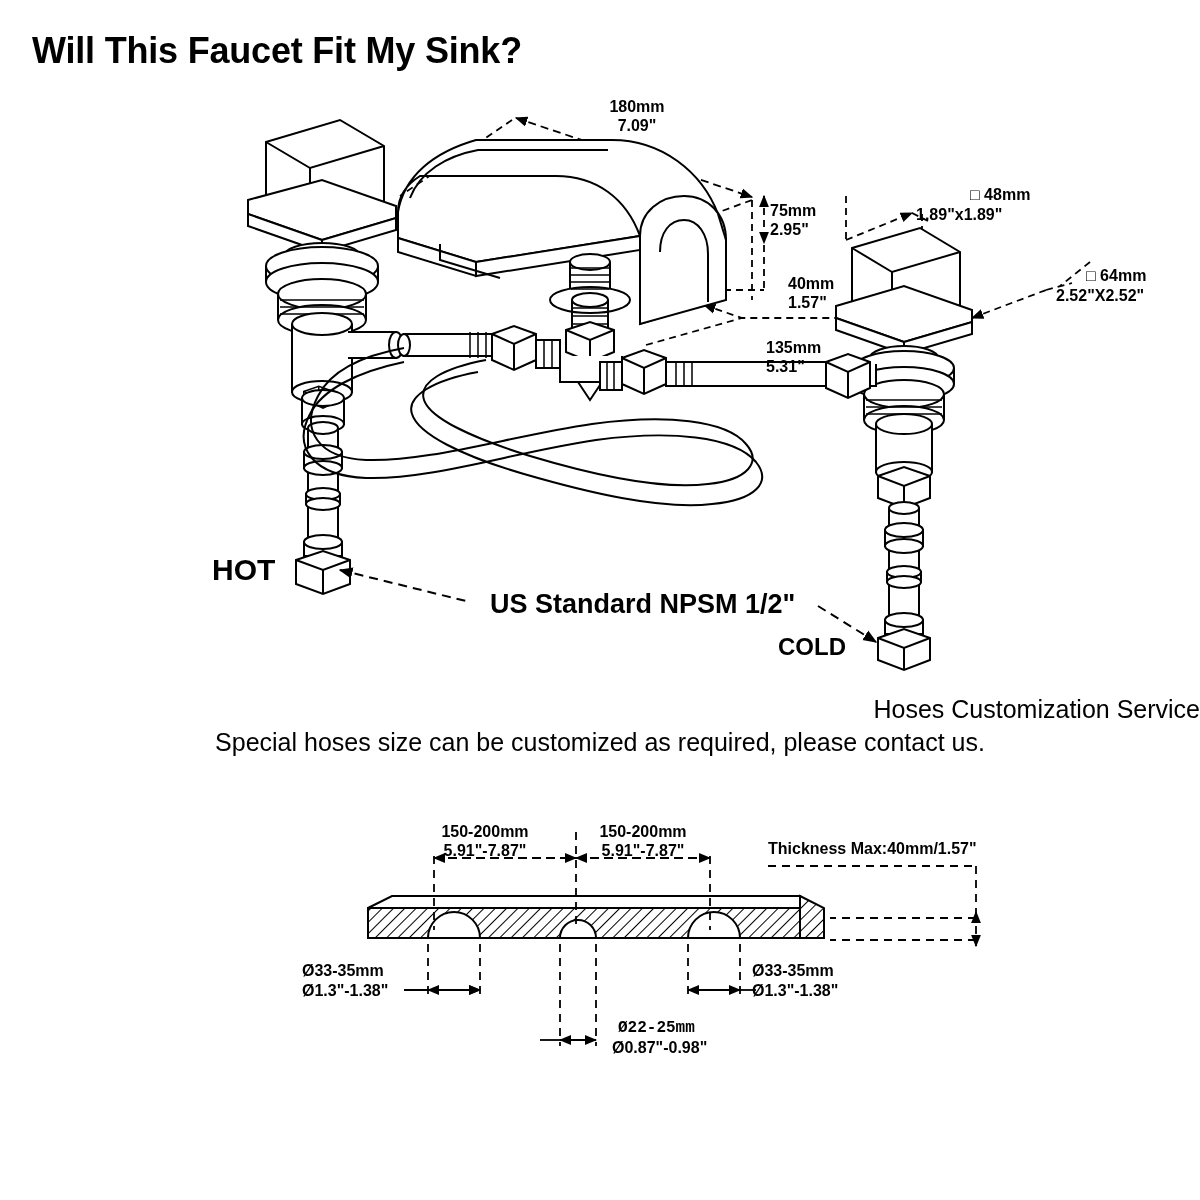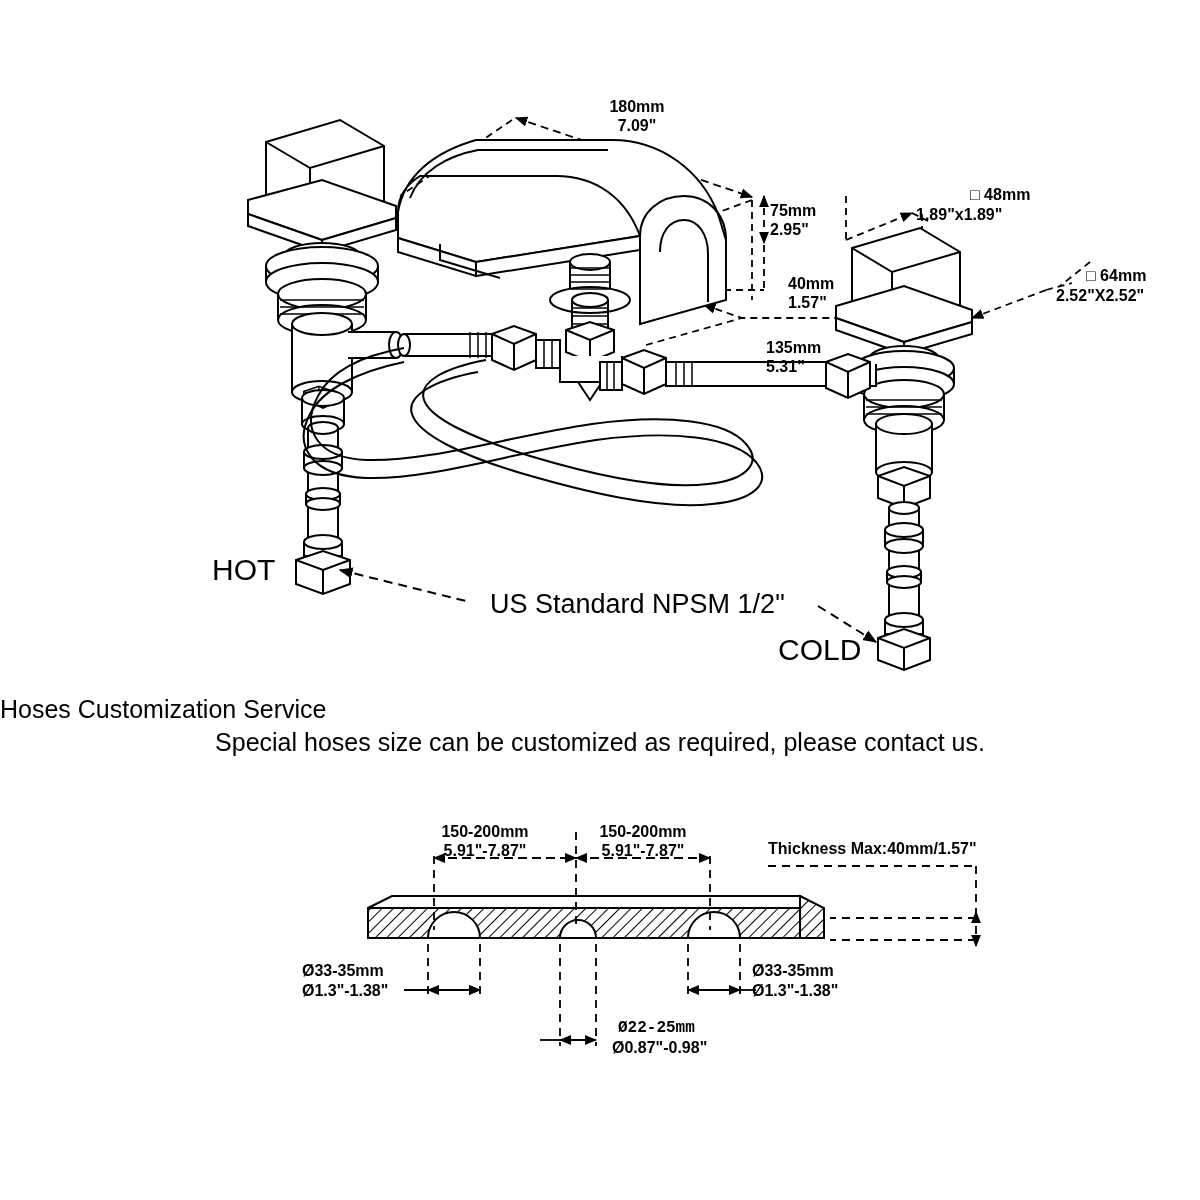--- a/index.html
+++ b/index.html
@@ -12,29 +12,30 @@
     white-space:nowrap;
   }
 
   .svgwrap{position:absolute;left:0;top:0;width:1200px;height:1200px;}
 
   .dimtext{
     font-size:16px;font-weight:bold;
     font-family:"Liberation Sans",sans-serif;
     white-space:pre;
   }
-  .bigtext{font-size:28px;font-family:"Liberation Sans",sans-serif;}
+  .bigtext{font-size:28px;font-family:"Liberation Sans",sans-serif;font-weight:bold;}
   .midtext{font-size:22px;font-family:"Liberation Sans",sans-serif;}
   .tiptext{font-size:21px;font-family:"Liberation Sans",sans-serif;}
 </style>
 </head>
 <body>
 
 <div class="page">
 
+  <div class="title">Will This Faucet Fit My Sink?</div>
 
   <svg class="svgwrap" viewBox="0 0 1200 1200" xmlns="http://www.w3.org/2000/svg">
     <defs>
       <marker id="arrA" viewBox="0 0 10 10" refX="9" refY="5" markerWidth="7" markerHeight="7" orient="auto-start-reverse">
         <path d="M0,1 L10,5 L0,9 z" fill="#000"></path>
       </marker>
       <pattern id="hatch" width="8" height="8" patternTransform="rotate(45)" patternUnits="userSpaceOnUse">
         <line x1="0" y1="0" x2="0" y2="8" stroke="#000" stroke-width="2"></line>
       </pattern>
       <g id="nutHex">
@@ -315,24 +316,24 @@
   <div class="dimtext" style="position:absolute;left:766px;top:339px;text-align:right;">135mm</div>
   <div class="dimtext" style="position:absolute;left:766px;top:358px;">5.31"</div>
 
   <div class="dimtext" style="position:absolute;left:924px;top:186px;padding-left:46px;">□ 48mm</div>
   <div class="dimtext" style="position:absolute;left:916px;top:206px;">1.89"x1.89"</div>
 
   <div class="dimtext" style="position:absolute;left:1086px;top:267px;">□ 64mm</div>
   <div class="dimtext" style="position:absolute;left:1056px;top:287px;">2.52"X2.52"</div>
 
   <div class="bigtext" style="position:absolute;left:212px;top:553px;font-size:30px;">HOT</div>
-  <div class="bigtext" style="position:absolute;left:778px;top:633px;font-size:30px;">COLD</div>
+  <div class="bigtext" style="position:absolute;left:778px;top:633px;font-size:24px;">COLD</div>
   <div class="bigtext" style="position:absolute;left:490px;top:589px;font-size:27px;">US Standard NPSM 1/2"</div>
 
-  <div class="midtext" style="position:absolute;left:0;top:695px;width:1200px;text-align:left;font-size:25px;">Hoses Customization Service</div>
+  <div class="midtext" style="position:absolute;left:0;top:695px;width:1200px;text-align:right;font-size:25px;">Hoses Customization Service</div>
   <div class="midtext" style="position:absolute;left:0;top:728px;width:1200px;text-align:center;font-size:25px;">Special hoses size can be customized as required, please contact us.</div>
 
   <div class="dimtext" style="position:absolute;left:420px;top:823px;width:130px;text-align:center;">150-200mm</div>
   <div class="dimtext" style="position:absolute;left:420px;top:842px;width:130px;text-align:center;">5.91"-7.87"</div>
 
   <div class="dimtext" style="position:absolute;left:578px;top:823px;width:130px;text-align:center;">150-200mm</div>
   <div class="dimtext" style="position:absolute;left:578px;top:842px;width:130px;text-align:center;">5.91"-7.87"</div>
 
   <div class="dimtext" style="position:absolute;left:768px;top:840px;">Thickness Max:40mm/1.57"</div>
 

